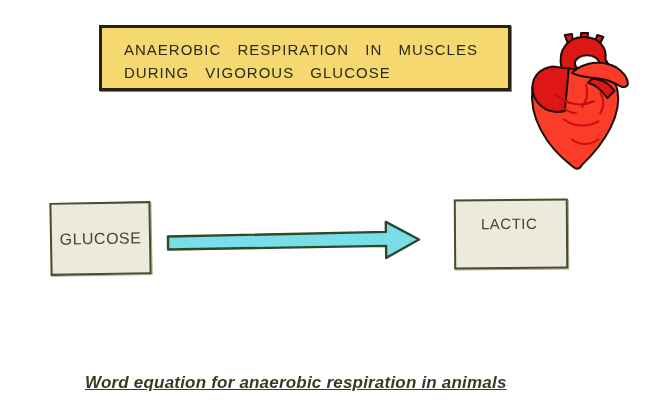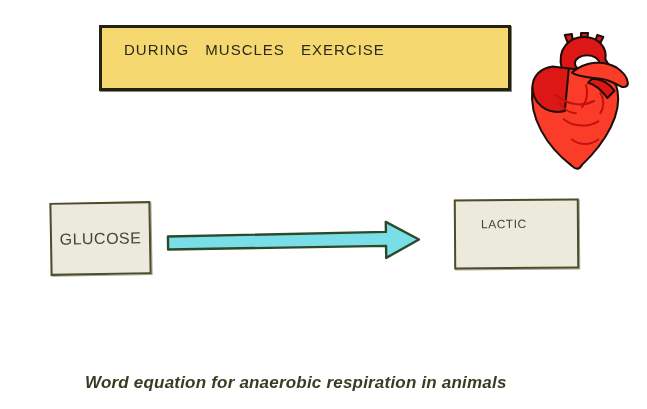--- a/index.html
+++ b/index.html
@@ -64,24 +64,24 @@
   }
   .glucose-box{
     left:50px;top:202px;
     width:101px;height:73px;
     transform:rotate(-1deg);
     display:flex;align-items:center;justify-content:center;
     font-size:16px;letter-spacing:.5px;
   }
   .lactic-box{
     left:454px;top:199px;
-    width:125px;height:70px;
+    width:114px;height:70px;
     transform:rotate(-.4deg);
     padding:12px 3px 0 25px;
-    font-size:12px;line-height:22px;letter-spacing:.5px;
+    font-size:15px;line-height:22px;letter-spacing:.5px;
   }
   .arrow-svg{
     position:absolute;
     left:166px;top:220px;
     width:256px;height:42px;
     transform:rotate(-.7deg);
   }
   .arrow-shape{
     fill:var(--arrow-fill);
     stroke:var(--arrow-outline);
@@ -90,29 +90,31 @@
   }
   .caption{
     position:absolute;
     left:85px;top:373px;
     font-size:17px;
     font-weight:bold;
     font-style:italic;
     color:var(--caption-color);
     letter-spacing:.2px;
     white-space:nowrap;
+    text-decoration:underline;
   }
 </style>
 </head>
 <body>
 
 <div class="canvas">
 
   <div class="title-box">
-    <div class="title-line">DURING MUSCLES EXERCISE</div>
+    <div class="title-line">ANAEROBIC RESPIRATION IN MUSCLES</div>
+    <div class="title-line">DURING VIGOROUS GLUCOSE</div>
   </div>
 
   <svg class="heart-svg" viewBox="0 0 100 140" aria-hidden="true">
 
     <path class="heart-dark-fill heart-outline" d="M38,11 L35,3 L42,2 L43,9 Z"></path>
     <path class="heart-dark-fill heart-outline" d="M51,6 L51,1 L58,1 L57,7 Z"></path>
     <path class="heart-dark-fill heart-outline" d="M65,9 L67,3 L73,5 L70,11 Z"></path>
 
     <path class="heart-dark-fill heart-outline" d="M32,36 C27,16 40,5 54,5 C68,5 77,15 75,27 L80,35 L58,44 L36,42 Z"></path>
 

